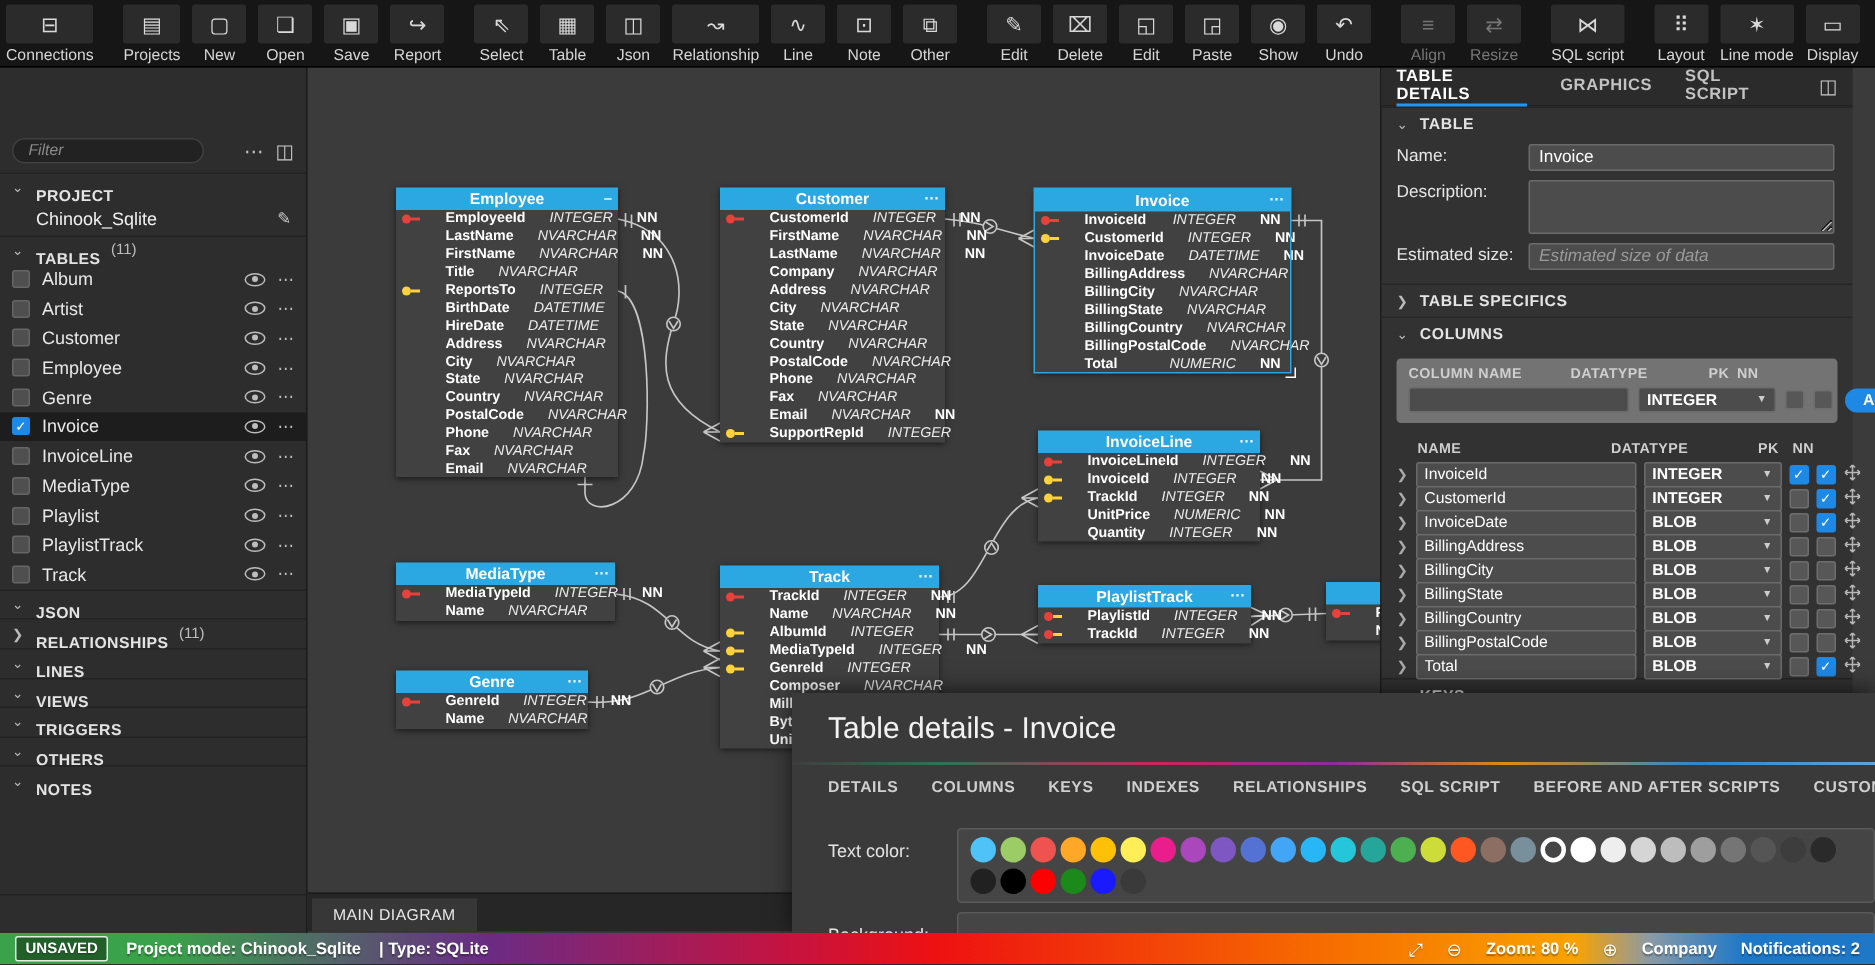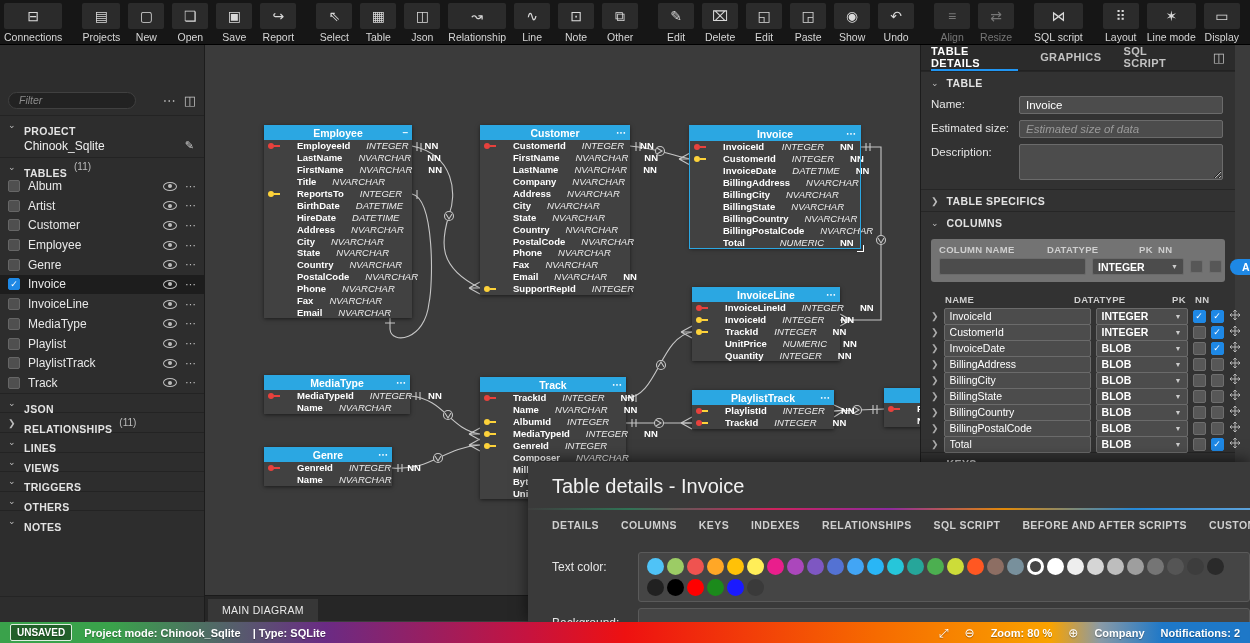--- a/index.html
+++ b/index.html
@@ -825,26 +825,26 @@
     </div>
     <div class="rsec">
       <span class="chv">⌄</span>
       <span class="slb">TABLE</span>
     </div>
     <div class="frow">
       <span class="flbl">Name:</span>
       <input class="fin" value="Invoice" style="">
     </div>
     <div class="frow">
+      <span class="flbl">Description:</span>
+      <textarea class="fin" style=""></textarea>
+    </div>
+    <div class="frow">
       <span class="flbl">Estimated size:</span>
       <input class="fin" placeholder="Estimated size of data" style="">
-    </div>
-    <div class="frow">
-      <span class="flbl">Description:</span>
-      <textarea class="fin" style=""></textarea>
     </div>
     <div class="rsec" style="margin-top:6px">
       <span class="chv">❯</span>
       <span class="slb">TABLE SPECIFICS</span>
     </div>
     <div class="rsec">
       <span class="chv">⌄</span>
       <span class="slb">COLUMNS</span>
     </div>
     <div class="addbox">

